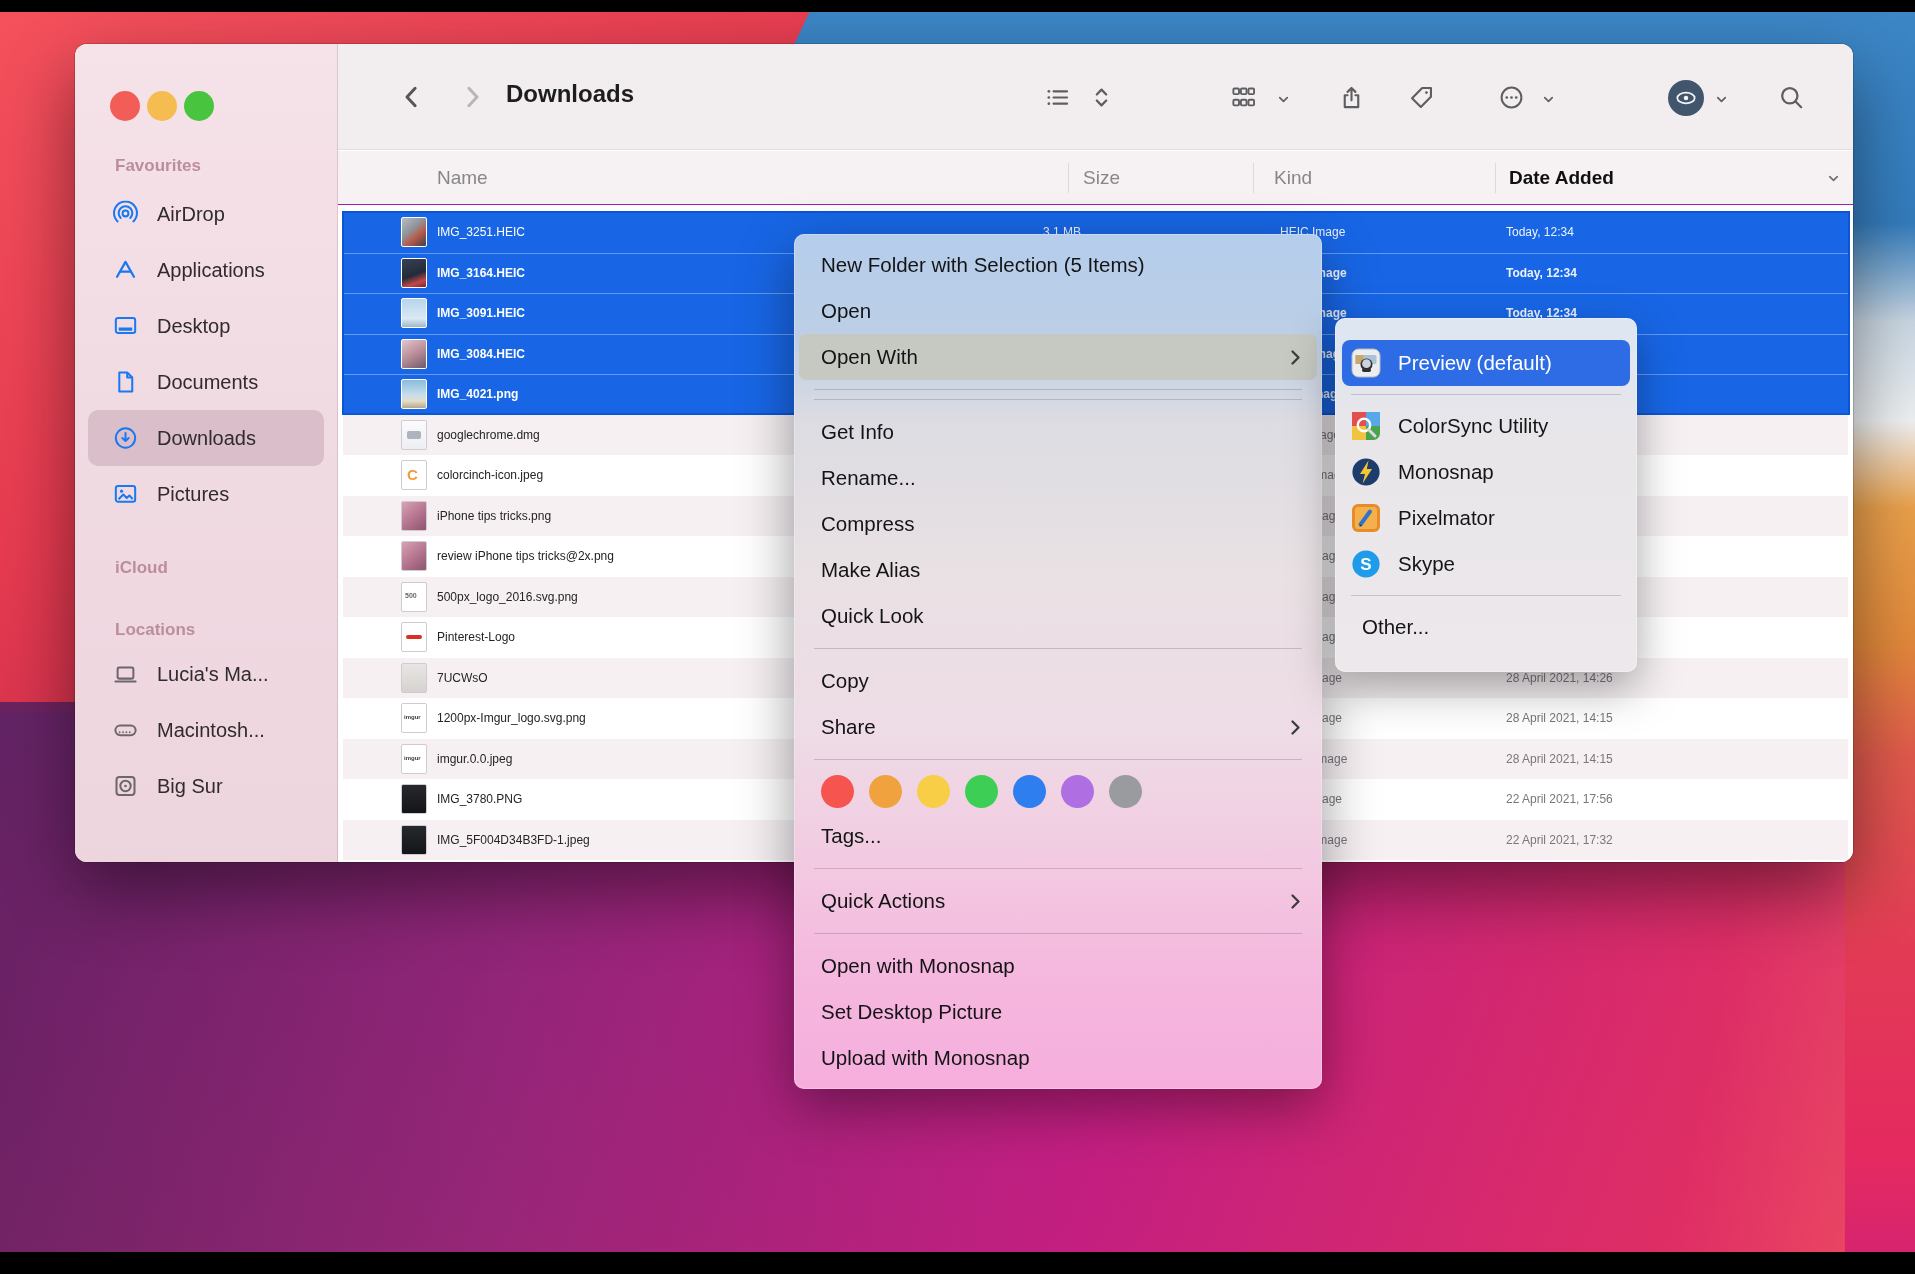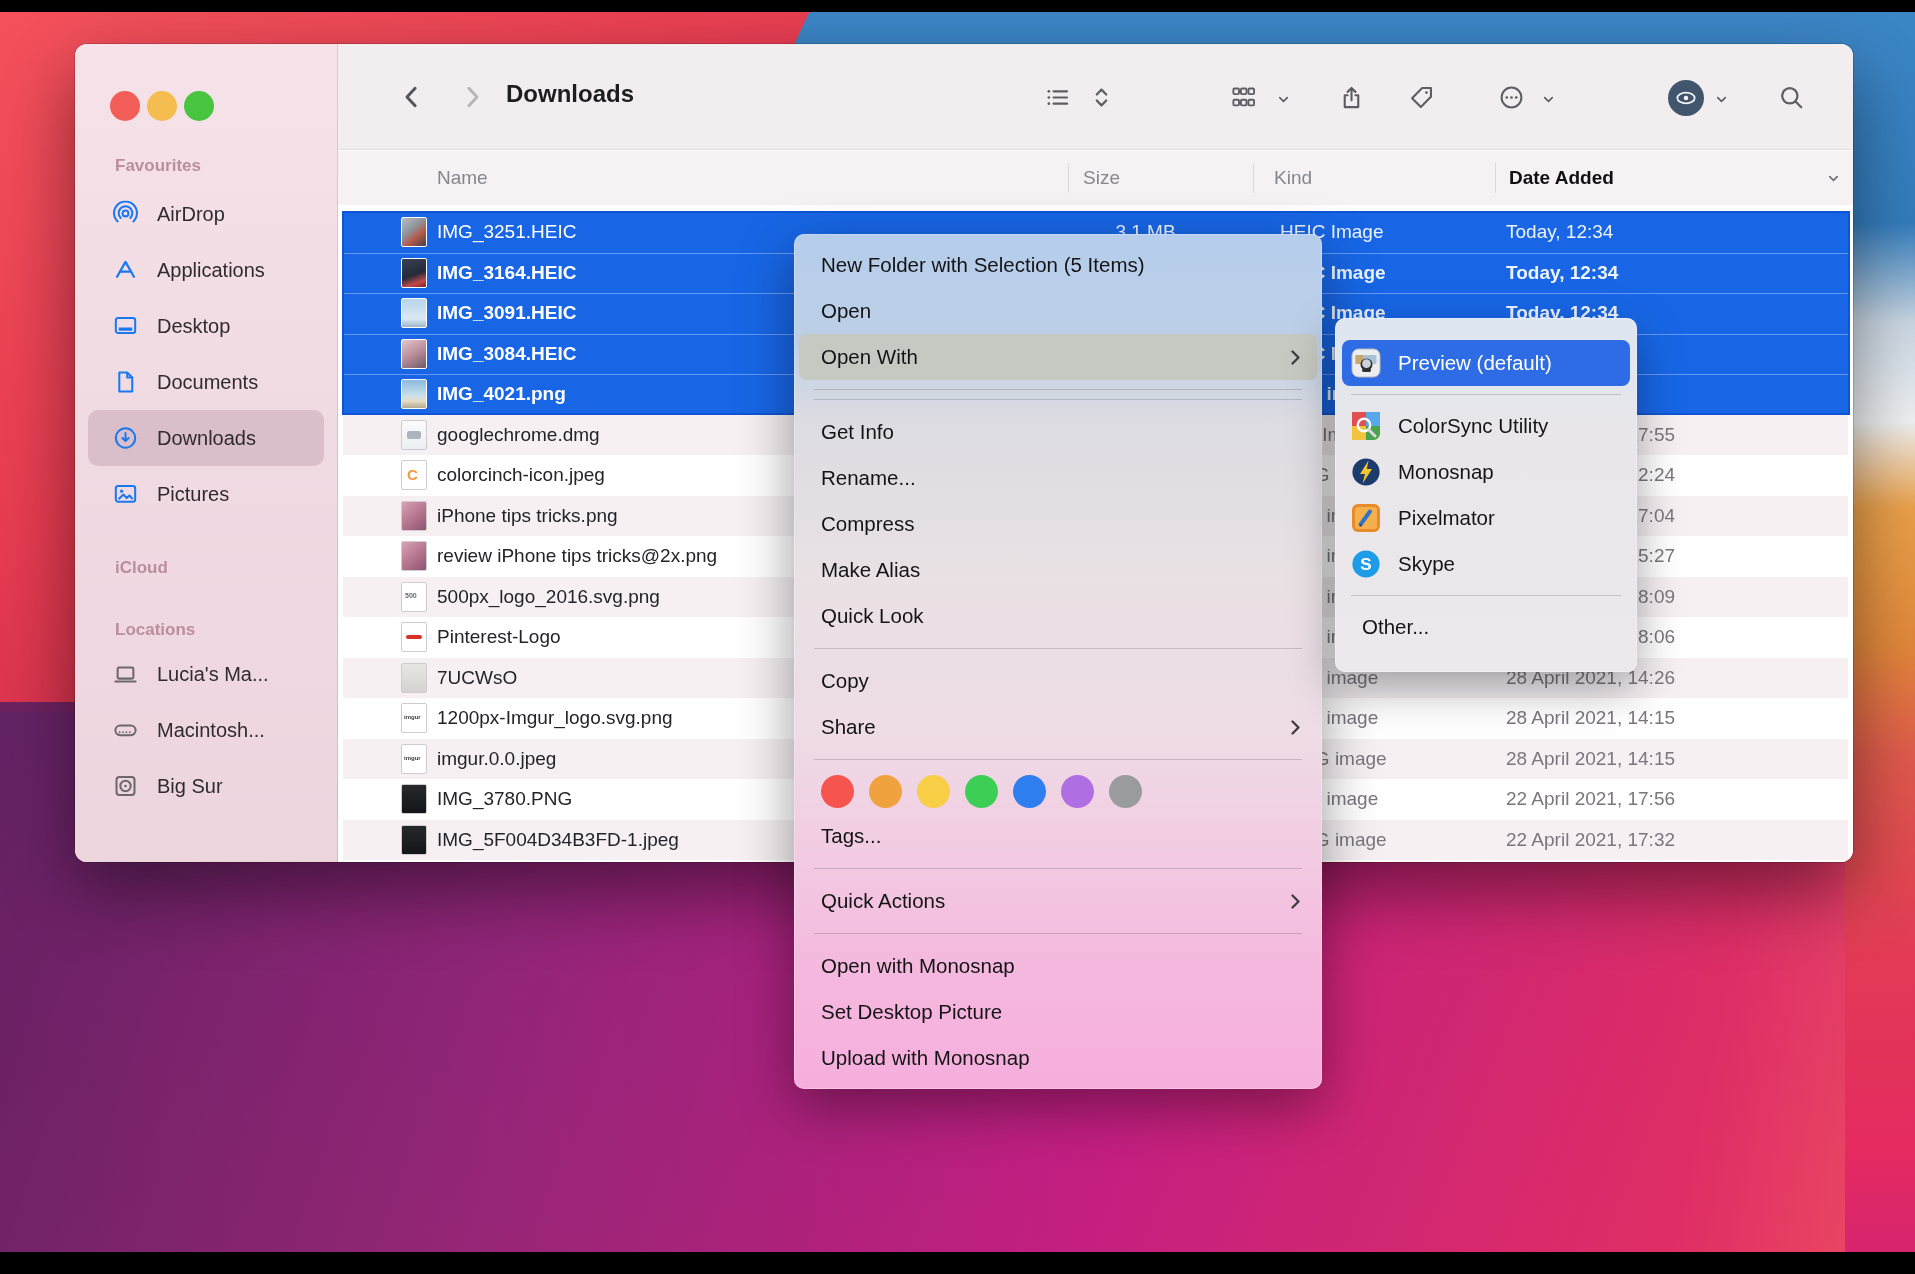--- a/index.html
+++ b/index.html
@@ -46,40 +46,40 @@
   .nav-btn.disabled { color:#b9b5b7; }
   .win-title { position:absolute; left:168px; top:36px; font-size:24px; font-weight:700; color:#1d1d1f; }
   .tb-icon { position:absolute; top:40px; width:27px; height:27px; color:#5e5e62; }
   .tb-icon svg { width:100%; height:100%; }
   .tb-chev { position:absolute; top:48px; width:15px; height:15px; color:#5e5e62; }
   .eye-badge { position:absolute; left:1330px; top:36px; width:36px; height:36px; border-radius:50%;
     background:#41566c; display:flex; align-items:center; justify-content:center; }
   .eye-badge svg { width:26px; height:26px; color:#f2f4f6; }
 
   
-  .colhead { position:absolute; left:263px; top:107px; right:0; height:60px; background:#f6f2f3; border-bottom:1px solid #a21caf; }
+  .colhead { position:absolute; left:263px; top:107px; right:0; height:54px; background:#f6f2f3; border-bottom:1px solid #a21caf; }
   .col-label { position:absolute; top:0; line-height:54px; font-size:19px; color:#86868b; }
   .col-label.sorted { color:#101012; font-weight:700; }
   .col-div { position:absolute; top:12px; width:1px; height:30px; background:#ddd9da; }
   .sort-chev { position:absolute; left:1488px; top:20px; width:15px; height:15px; color:#6e6e73; }
 
   
   .list { position:absolute; left:263px; top:161px; right:0; bottom:0; background:#fff; padding-top:7px; }
-  .row { position:relative; height:40.5px; margin:0 5px; font-size:19px; color:#242428; }
+  .row { position:relative; height:40.5px; margin:0 5px; font-size:12px; color:#242428; }
   .row.striped { background:#f6f0f3; }
   .row.selected { background:#1866e6; color:#fff; }
   .row.selected + .row.selected { box-shadow:inset 0 1px 0 rgba(160,195,255,.55);font-weight:bold; }
   .sel-outline { position:absolute; left:4px; top:6px; width:1508px; height:204px;
     border:2px solid #0c55d4; pointer-events:none; z-index:3; }
   .thumb { position:absolute; left:58px; top:5px; width:26px; height:30px; border-radius:2px;
     border:1px solid #cfcbd0; overflow:hidden; }
   .row.selected .thumb { border:1.5px solid #fff; }
   .thumb::after { position:absolute; content:""; }
   .fname { position:absolute; left:94px; line-height:40.5px; white-space:nowrap; }
-  .fsize { position:absolute; left:700px; width:205px; text-align:center; line-height:40.5px; color:#7a767c; }
+  .fsize { position:absolute; left:700px; width:205px; text-align:left; line-height:40.5px; color:#7a767c; }
   .fkind { position:absolute; left:937px; line-height:40.5px; color:#7a767c; }
   .fdate { position:absolute; left:1163px; line-height:40.5px; color:#7a767c; white-space:nowrap; }
   .row.selected .fsize, .row.selected .fkind, .row.selected .fdate { color:rgba(255,255,255,.92); }
 
   
   .th-photo1 { background:linear-gradient(140deg,#b9bcc2 0%,#8f949c 40%,#b65a4a 65%,#3c4049 100%); }
   .th-photo2 { background:linear-gradient(160deg,#3a4152 0%,#232a3a 55%,#c24848 80%,#801f2a 100%); }
   .th-photo3 { background:linear-gradient(180deg,#b7d4ea 0%,#dbe9f4 70%,#9fb7c9 100%); }
   .th-photo4 { background:linear-gradient(150deg,#e3c6cc 0%,#b98e9a 50%,#6e5a66 100%); }
   .th-photo5 { background:linear-gradient(180deg,#8abbdd 0%,#c9dfeb 55%,#e6ddc9 75%,#b5a98f 100%); }

